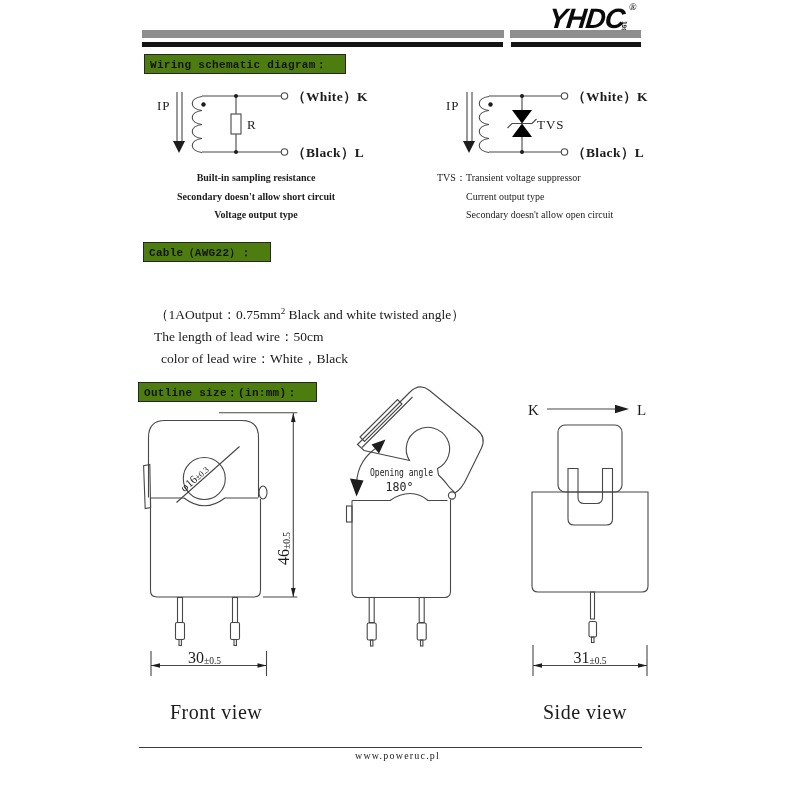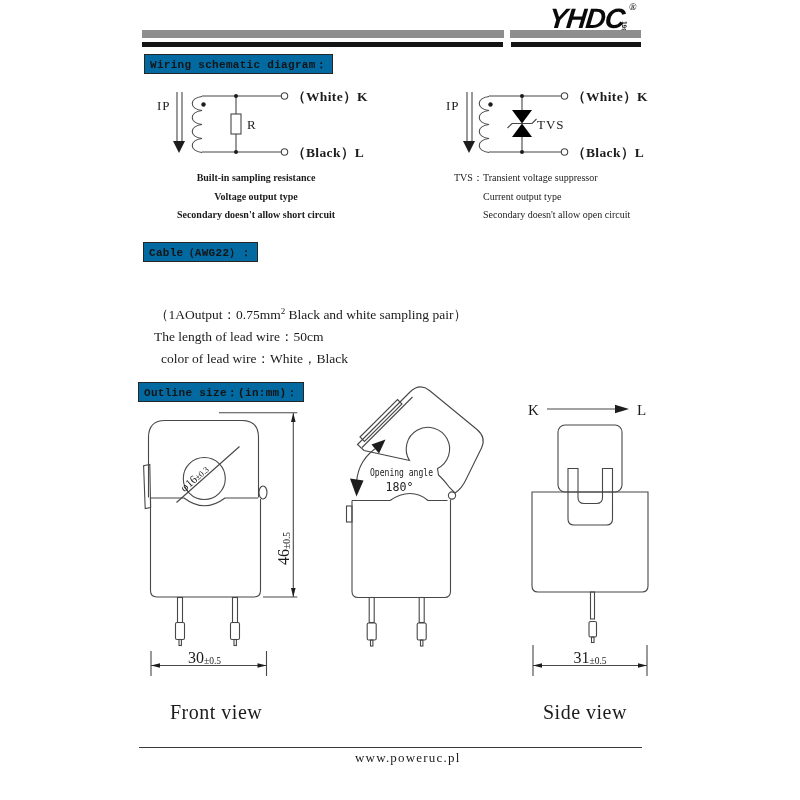--- a/index.html
+++ b/index.html
@@ -7,41 +7,41 @@
         font-family:"Liberation Serif",serif;color:#1b1b1b;}
   .abs{position:absolute;}
   
   .logo{font-family:"Liberation Sans",sans-serif;font-style:italic;font-weight:700;
         font-size:28px;letter-spacing:-1px;transform:skewX(-6deg);color:#0a0a0a;white-space:nowrap;}
   .logo-year{display:inline-block;writing-mode:vertical-rl;font-style:normal;font-size:6.5px;
         letter-spacing:0;font-weight:700;transform:none;vertical-align:bottom;margin-left:-3px;line-height:1;}
   .reg{font-size:10px;font-style:normal;font-weight:400;vertical-align:18px;font-family:"Liberation Serif",serif;}
   .bar{position:absolute;}
   
-  .boxlabel{position:absolute;border:1.2px solid #262626;padding:2px 5px 1px 5px;
+  .boxlabel{position:absolute;border:1.2px solid #262626;padding:2px 18px 1px 5px;
         font-family:"Liberation Mono",monospace;font-weight:700;font-size:11px;letter-spacing:.3px;
-        color:#141414;background:#0369a1;white-space:nowrap;}
+        color:#141414;background:#4d7c0f;white-space:nowrap;}
   
   svg{position:absolute;overflow:visible;}
   svg path,svg rect,svg circle,svg ellipse,svg line{stroke:#474747;stroke-width:1.1;fill:none;}
   svg .fl{fill:#1d1d1d;stroke:none;}
   svg text{font-family:"Liberation Serif",serif;fill:#1b1b1b;stroke:none;}
   .sch-t{font-size:13px;letter-spacing:1px;}
   .sch-b{font-size:13.5px;font-weight:700;letter-spacing:.4px;}
   .t-cad{font-family:"DejaVu Sans Mono",monospace;fill:#222;}
   .dimbig{font-size:16px;}
   .dimtol{font-size:9.5px;}
   
   .notes{position:absolute;font-size:10px;line-height:18.5px;white-space:nowrap;}
   .notes.bold{font-weight:700;}
   .ind{padding-left:29px;}
   .specline{position:absolute;font-size:13.5px;white-space:nowrap;}
   .sup{font-size:9px;vertical-align:super;line-height:0;}
   .viewcap{position:absolute;font-size:20px;letter-spacing:.5px;}
-  .site{position:absolute;font-size:13px;letter-spacing:1.2px;}
+  .site{position:absolute;font-size:10px;letter-spacing:1.2px;}
   .pagenum{position:absolute;font-size:12px;letter-spacing:1px;margin-top:44px;}
 </style>
 </head>
 <body>
 
 <div id="page">
 
   <div class="abs logo" style="left:549px;top:1px;">
     <span>YHDC</span><span class="logo-year">1992</span><span class="reg">®</span>
   </div>
@@ -85,31 +85,31 @@
     <circle class="fl" cx="522" cy="152" r="2"></circle>
     <text x="537" y="129" class="sch-t">TVS</text>
     <circle cx="564.5" cy="96" r="3.2"></circle>
     <circle cx="564.5" cy="152" r="3.2"></circle>
     <text x="572" y="101" class="sch-b">（White）K</text>
     <text x="572" y="157" class="sch-b">（Black）L</text>
   </svg>
 
   <div class="notes bold" style="left:140px;top:169px;width:232px;text-align:center;">
     <div>Built-in sampling resistance</div>
+    <div>Secondary doesn't allow short circuit</div>
     <div>Voltage output type</div>
-    <div>Secondary doesn't allow short circuit</div>
   </div>
-  <div class="notes" style="left:437px;top:169px;margin-left:17px;">
+  <div class="notes" style="left:437px;top:169px;">
     <div>TVS：Transient voltage suppressor</div>
     <div class="ind">Current output type</div>
     <div class="ind">Secondary doesn't allow open circuit</div>
   </div>
 
   <div class="boxlabel" style="left:143px;top:242px;">Cable（AWG22）：</div>
-  <div class="specline" style="left:155px;top:306px;"><span>（1AOutput：0.75mm</span><span class="sup">2</span><span> Black and white sampling pair）</span></div>
+  <div class="specline" style="left:155px;top:306px;"><span>（1AOutput：0.75mm</span><span class="sup">2</span><span> Black and white twisted angle）</span></div>
   <div class="specline" style="left:154px;top:328px;">The length of lead wire：50cm</div>
   <div class="specline" style="left:161px;top:350px;">color of lead wire：White，Black</div>
 
   <div class="boxlabel" style="left:138px;top:382px;">Outline size：(in:mm)：</div>
 
   <svg style="left:135px;top:405px;" width="175" height="272" viewBox="135 405 175 272">
     <path d="M219,412.7 H297.3" stroke-width=".8"></path>
     <path d="M148.5,497.5 V437.5 Q148.5,420.5 165,420.5 H242 Q258.5,420.5 258.5,437.5 V497.5"></path>
     <path d="M150.5,498 H184 Q204.5,513.5 225,498 H258"></path>
     <circle cx="204.3" cy="478.5" r="21"></circle>

